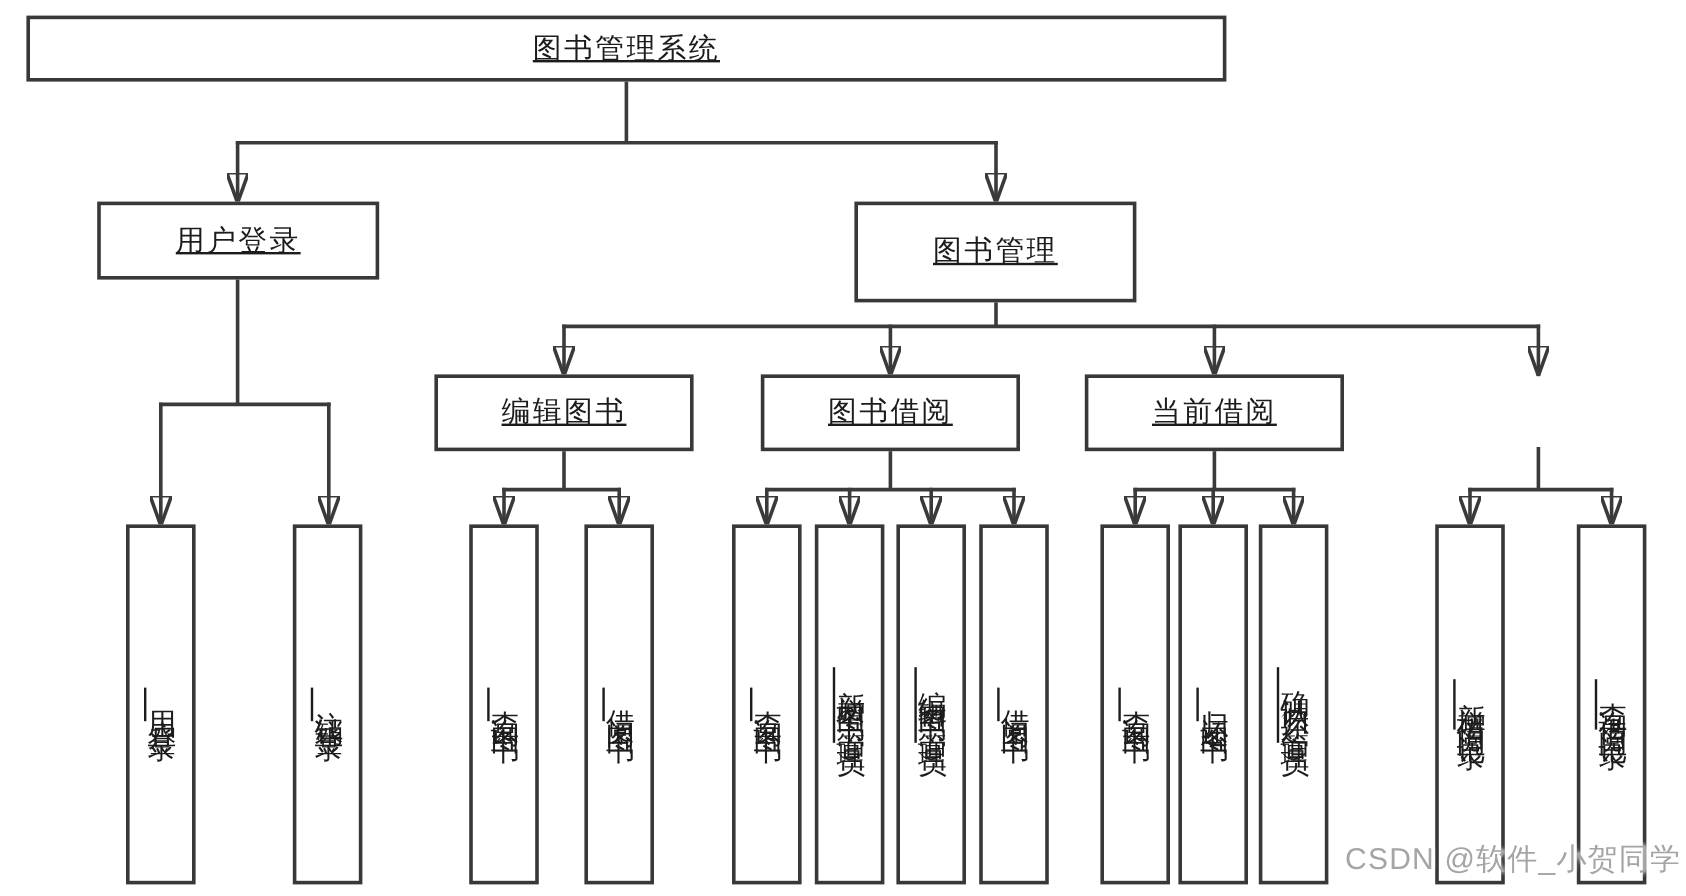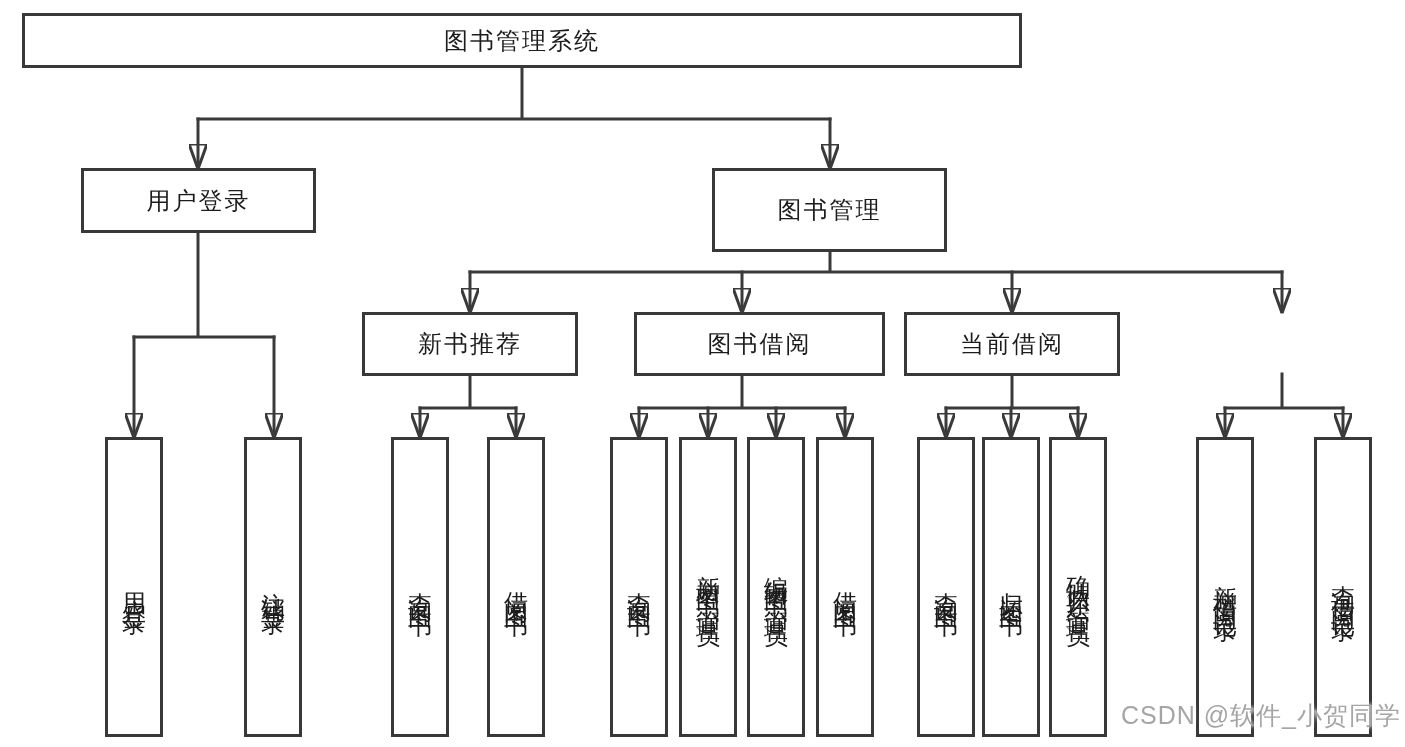--- a/index.html
+++ b/index.html
@@ -9,21 +9,21 @@
   html,body{margin:0;padding:0;background:var(--bg);}
   .canvas{
     position:relative;width:1405px;height:747px;background:var(--bg);
     font-family:"Liberation Sans", sans-serif;color:var(--text);overflow:hidden;
   }
   .wires{position:absolute;left:0;top:0;z-index:1;color:var(--line);}
   .wires path{stroke:var(--line);stroke-width:3;fill:none;stroke-linecap:square;}
   .node{
     position:absolute;z-index:2;box-sizing:border-box;
     background:var(--box-fill);border:3px solid var(--box-border);
-    display:flex;align-items:center;justify-content:center;
+    display:flex;align-items:center;justify-content:center;text-decoration:underline;
   }
   .box-h .lbl{
     font-size:24px;letter-spacing:2px;line-height:1;white-space:nowrap;color:var(--text);
   }
   .box-v{top:437px;width:58px;height:300px;}
   .box-v .vlbl{
     writing-mode:vertical-rl;text-orientation:mixed;
     font-size:24px;letter-spacing:7px;line-height:1;color:var(--text);
   }
   .watermark{
@@ -97,23 +97,23 @@
   </div>
 
   <div class="node box-h" style="left:81px;top:168px;width:235px;height:65px">
     <span class="lbl">用户登录</span>
   </div>
   <div class="node box-h" style="left:712px;top:168px;width:235px;height:84px">
     <span class="lbl">图书管理</span>
   </div>
 
   <div class="node box-h" style="left:362px;top:312px;width:216px;height:64px">
-    <span class="lbl">新书推荐</span>
+    <span class="lbl">编辑图书</span>
   </div>
-  <div class="node box-h" style="left:634px;top:312px;width:251px;height:64px">
+  <div class="node box-h" style="left:634px;top:312px;width:216px;height:64px">
     <span class="lbl">图书借阅</span>
   </div>
   <div class="node box-h" style="left:904px;top:312px;width:216px;height:64px">
     <span class="lbl">当前借阅</span>
   </div>
 
   <div class="node box-v" style="left:105px">
     <span class="vlbl">用户登录</span>
   </div>
   <div class="node box-v" style="left:244px">

